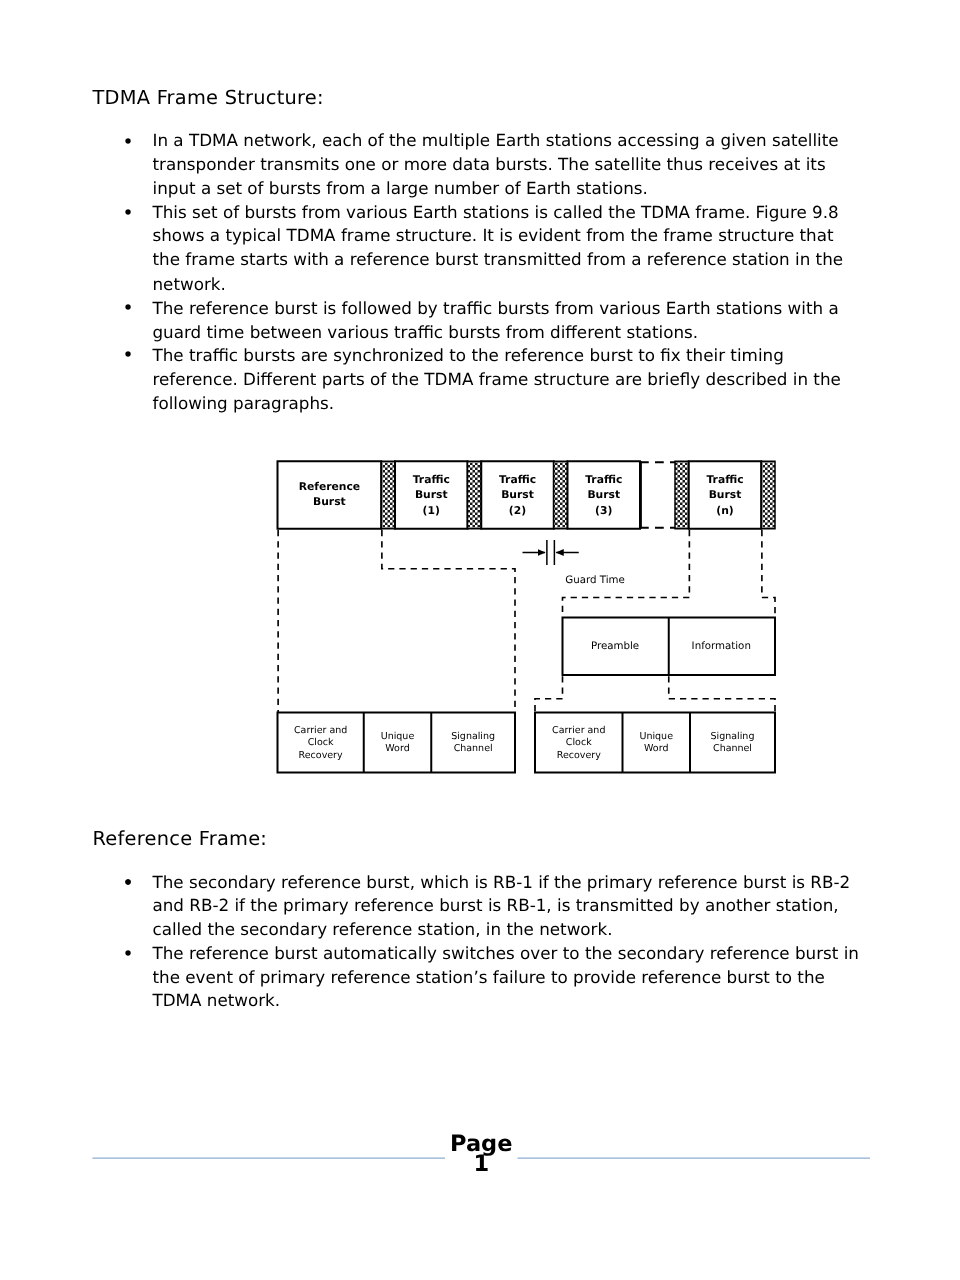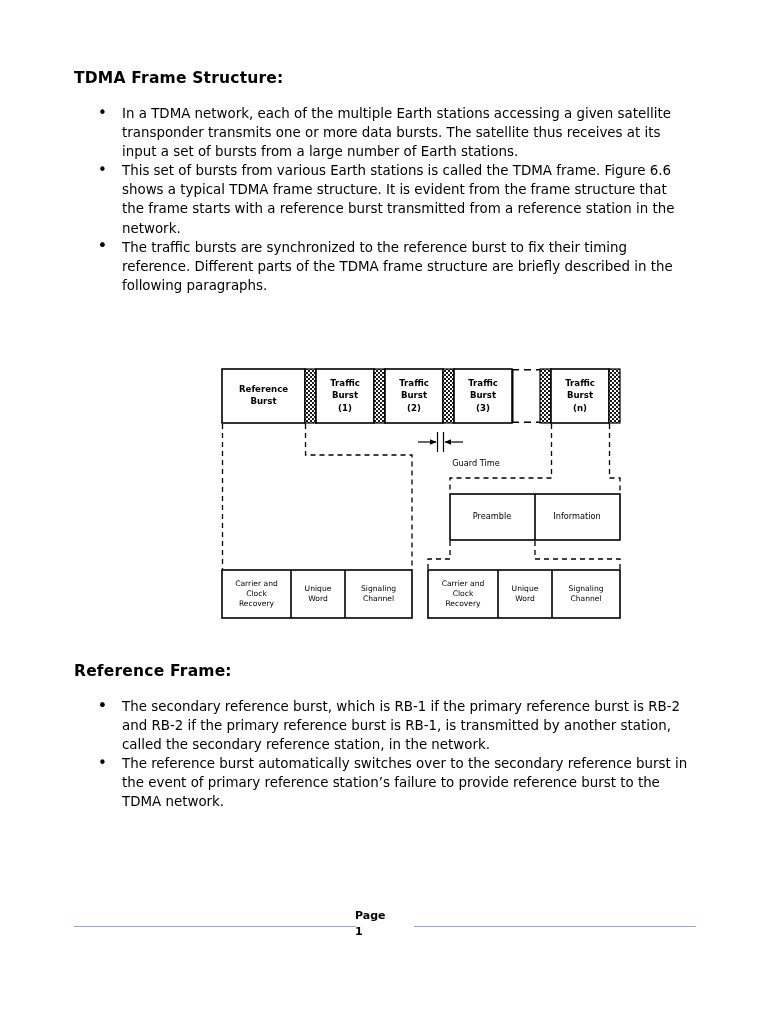--- a/index.html
+++ b/index.html
@@ -20,21 +20,21 @@
     left: 0; top: 0;
     width: 768px;
     height: 1024px;
   }
 
   
   .section-heading {
     position: absolute;
     left: 74px;
     font-size: 15.5px;
-    font-weight: bold;
+    font-weight: normal;
     letter-spacing: 0.2px;
     white-space: nowrap;
   }
   #heading-tdma { top: 69px; }
   #heading-reference { top: 662px; }
 
   
   .bullet-list {
     position: absolute;
     left: 92px;
@@ -83,45 +83,46 @@
     height: 0;
     border-top: 1px solid #8fadd4;
   }
   .footer-rule.left  { left: 0px;   width: 282px; }
   .footer-rule.right { right: 0px;  width: 282px; }
   .footer-text {
     position: absolute;
     left: 281px;
     top: 4px;
     width: 60px;
-    text-align: left;
-    font-size: 11px;
+    text-align: center;
+    font-size: 18px;
     font-weight: bold;
     line-height: 15.5px;
   }
   .footer-text .pg-num { display: block; font-weight: bold; }
 </style>
 </head>
 <body>
 
 <div class="page">
 
   <div class="section-heading" id="heading-tdma">TDMA Frame Structure:</div>
 
   <div class="bullet-list" id="list-tdma">
     <div class="bullet-item">
       <span class="dot">•</span>
       <span>In a TDMA network, each of the multiple Earth stations accessing a given satellite transponder transmits one or more data bursts. The satellite thus receives at its input a set of bursts from a large number of Earth stations.</span>
     </div>
     <div class="bullet-item">
       <span class="dot">•</span>
-      <span>This set of bursts from various Earth stations is called the TDMA frame. Figure 6.6 shows a typical TDMA frame structure. It is evident from the frame structure that the frame starts with a reference burst transmitted from a reference station in the network.</span>
-    </div>
-    <div class="bullet-item">
-      <span class="dot">•</span>
+      <span>This set of bursts from various Earth stations is called the TDMA frame. Figure 9.8 shows a typical TDMA frame structure. It is evident from the frame structure that the frame starts with a reference burst transmitted from a reference station in the network.</span>
+    </div>
+    <div class="bullet-item">
+      <span class="dot">•</span>
+      <span>The reference burst is followed by traffic bursts from various Earth stations with a guard time between various traffic bursts from different stations.</span>
     </div>
     <div class="bullet-item">
       <span class="dot">•</span>
       <span> The traffic bursts are synchronized to the reference burst to fix their timing reference. Different parts of the TDMA frame structure are briefly described in the following paragraphs.</span>
     </div>
   </div>
 
   <div class="figure">
     <svg width="768" height="1024" viewBox="0 0 768 1024" xmlns="http://www.w3.org/2000/svg">
       <defs>

